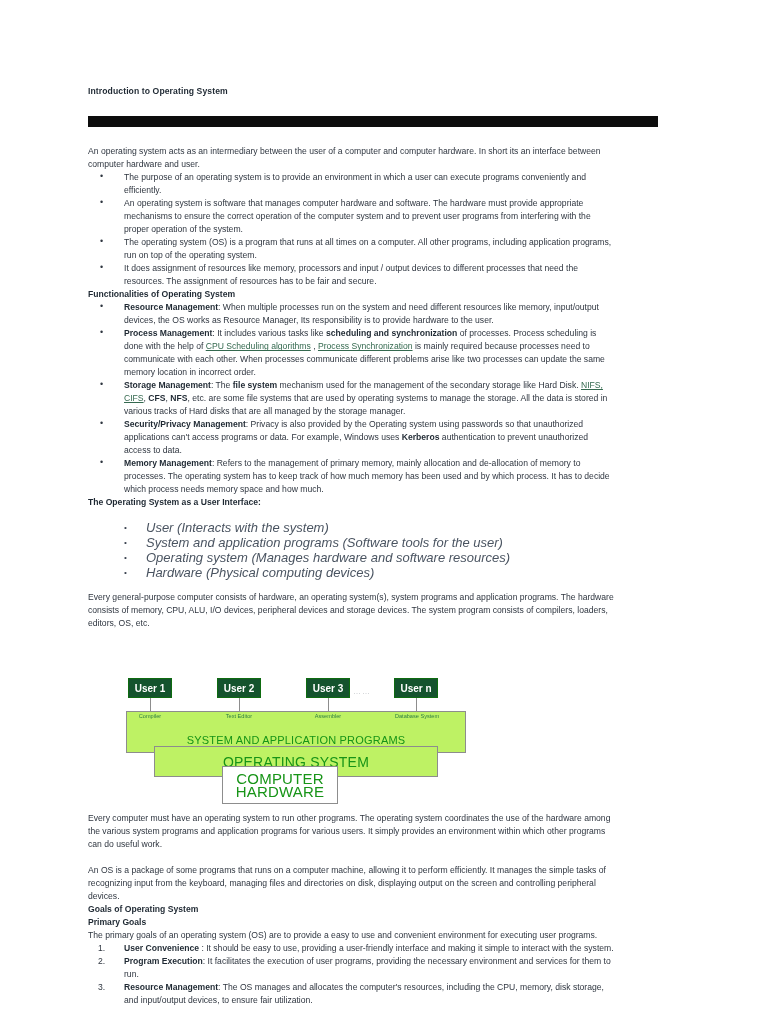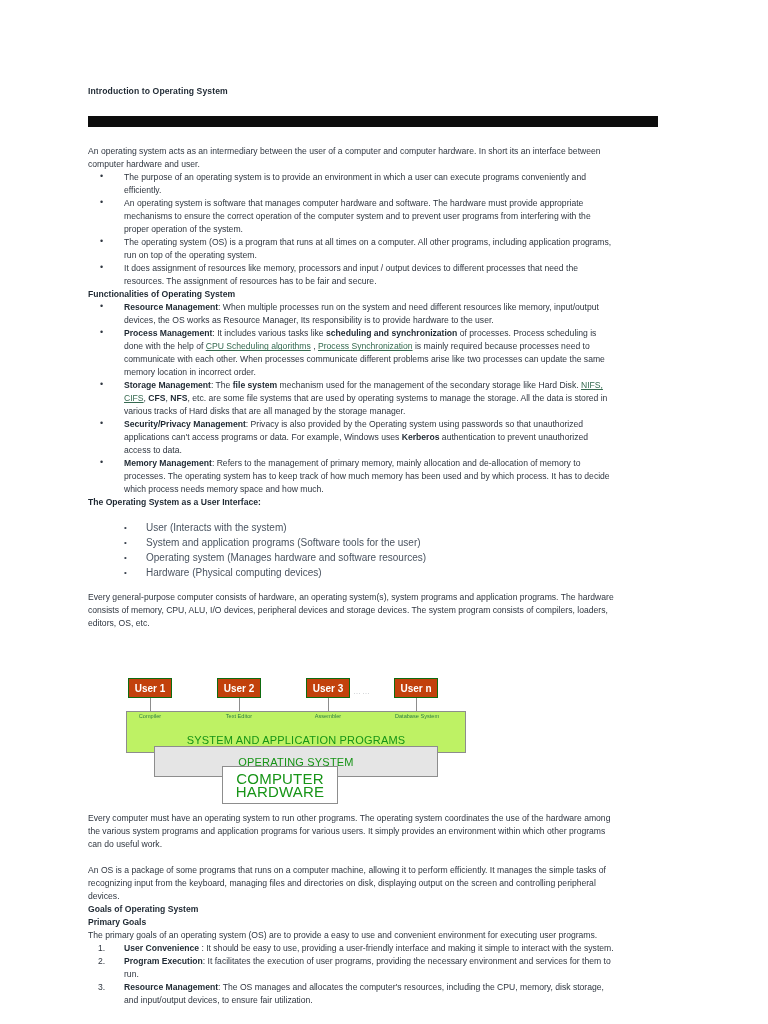--- a/index.html
+++ b/index.html
@@ -66,23 +66,24 @@
     color: #2f3640;
   }
   ul.inner {
     list-style: none;
     margin: 0;
     padding: 0;
   }
   ul.inner > li {
     position: relative;
     padding-left: 58px;
-    font-size: 10px;
+    font-size: 13px;
     line-height: 15px;
     color: #4a5461;
+    font-style: italic;
   }
   ul.inner > li:before {
     content: "\2022";
     position: absolute;
     left: 36px;
     top: 0px;
     font-size: 8px;
     color: #3b4350;
   }
   h2.section {
@@ -132,21 +133,21 @@
     position: relative;
     width: 370px;
     height: 122px;
     margin: 14px 0 0 22px;
   }
   .user-box {
     position: absolute;
     top: 12px;
     width: 44px;
     height: 20px;
-    background: #c2410c;
+    background: #14532d;
     border: 1px solid #0e6b10;
     color: #ffffff;
     font-size: 10px;
     font-weight: bold;
     display: flex;
     align-items: center;
     justify-content: center;
     box-sizing: border-box;
     font-family: "Liberation Sans", sans-serif;
   }
@@ -193,27 +194,27 @@
     text-align: center;
     white-space: nowrap;
   }
   .box-os {
     position: absolute;
     left: 44px;
     top: 80px;
     width: 284px;
     height: 31px;
     border: 1px solid #8d8d8d;
-    background: #e5e5e5;
+    background: #bef264;
     box-sizing: border-box;
     display: flex;
     align-items: center;
     justify-content: center;
     color: #179417;
-    font-size: 11px;
+    font-size: 14px;
     letter-spacing: 0.2px;
     z-index: 2;
   }
   .box-hw {
     position: absolute;
     left: 112px;
     top: 100px;
     width: 116px;
     height: 38px;
     border: 1px solid #8d8d8d;

